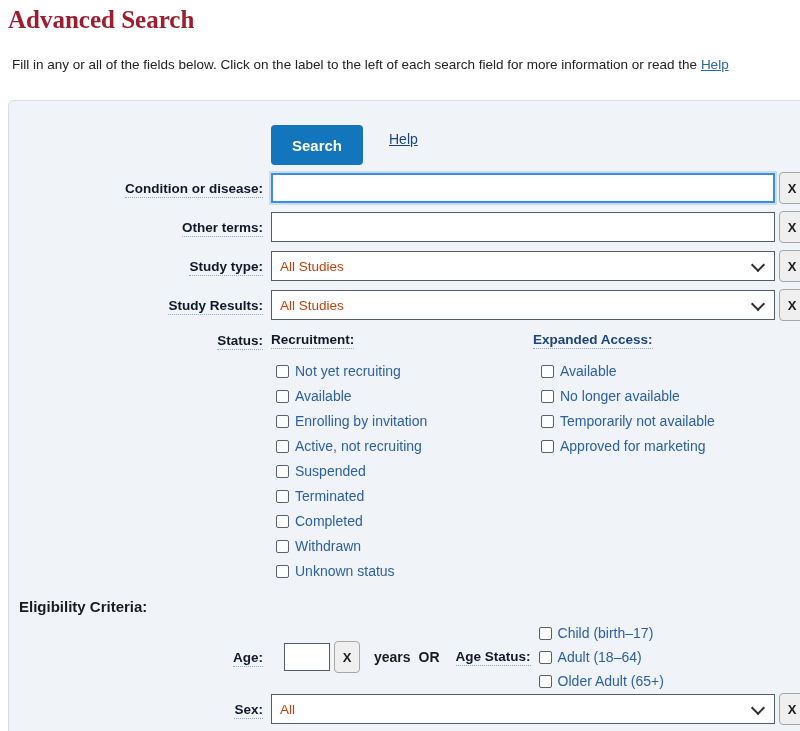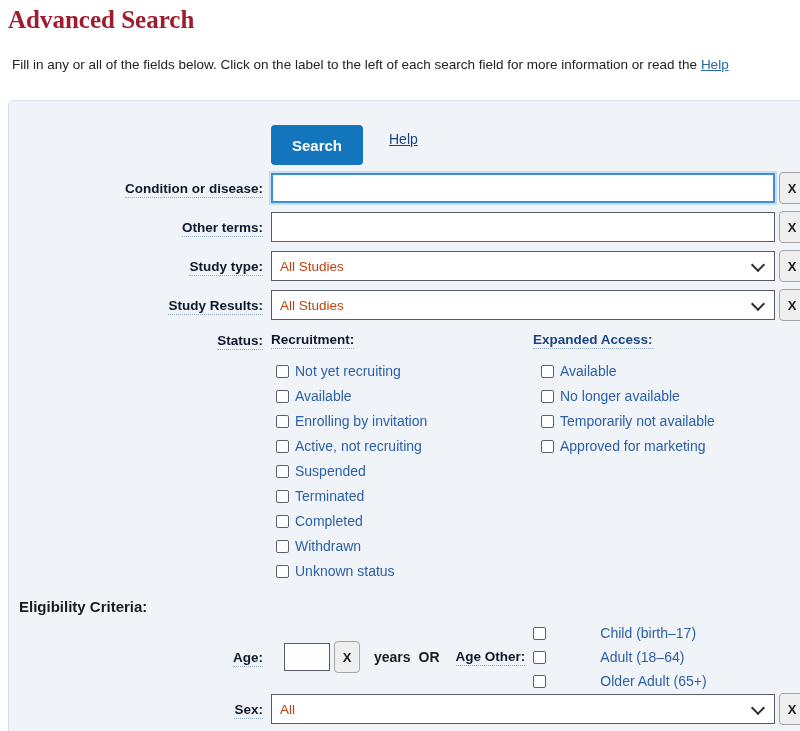--- a/index.html
+++ b/index.html
@@ -35,21 +35,21 @@
   .cb{display:flex;align-items:center;height:20px;font-size:14px;color:#2b5fa6;cursor:pointer;}
   .cb input{appearance:none;-webkit-appearance:none;width:13px;height:13px;flex:none;
         border:1px solid #5b616b;border-radius:2px;background:#fff;margin:0 6px 0 0;cursor:pointer;}
   .cb-abs{position:absolute;}
   .section-head{position:absolute;font-weight:700;font-size:13.5px;color:#1a4480;}
   .elig-head{position:absolute;left:10px;top:497px;font-weight:700;font-size:15px;color:#1b1b1b;}
   .plain{font-size:14px;color:#1b1b1b;font-weight:bold;}
   .age-input{width:46px;height:28px;margin-left:13px;flex:none;box-sizing:border-box;
         border:1px solid #565c65;background:#fff;font-size:14px;padding:0 6px;font-family:inherit;}
   .agstack{display:flex;flex-direction:column;margin-left:8px;}
-  .agstack .cb{height:24px;gap:48px;}
+  .agstack .cb{height:24px;}
 </style>
 </head>
 <body>
 
 <div class="page">
 
   <h1 class="page-title">Advanced Search</h1>
 
   <p class="intro"><span>Fill in any or all of the fields below. Click on the label to the left of each search field for more information or read the</span> <a>Help</a></p>
 
@@ -165,21 +165,21 @@
     <div class="elig-head">Eligibility Criteria:</div>
 
     <div class="frow" style="top:540px;height:32px">
       <div class="label-col">
         <span class="flabel">Age:</span>
       </div>
       <input class="age-input" type="text" value="" style="">
       <button class="clear-btn">X</button>
       <span class="plain" style="margin-left:14px">years</span>
       <span class="plain" style="margin-left:8px;font-weight:700">OR</span>
-      <span class="flabel" style="margin-left:16px">Age Other:</span>
+      <span class="flabel" style="margin-left:16px">Age Status:</span>
       <div class="agstack">
         <label class="cb">
           <input type="checkbox" style="">
             <span>Child (birth–17)</span>
         </label>
         <label class="cb">
           <input type="checkbox" style="">
             <span>Adult (18–64)</span>
         </label>
         <label class="cb">

